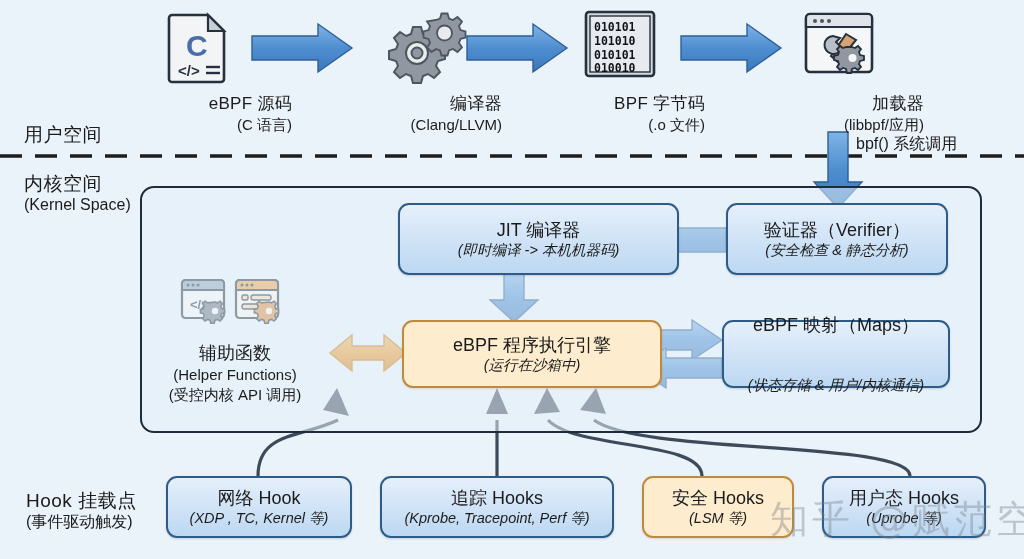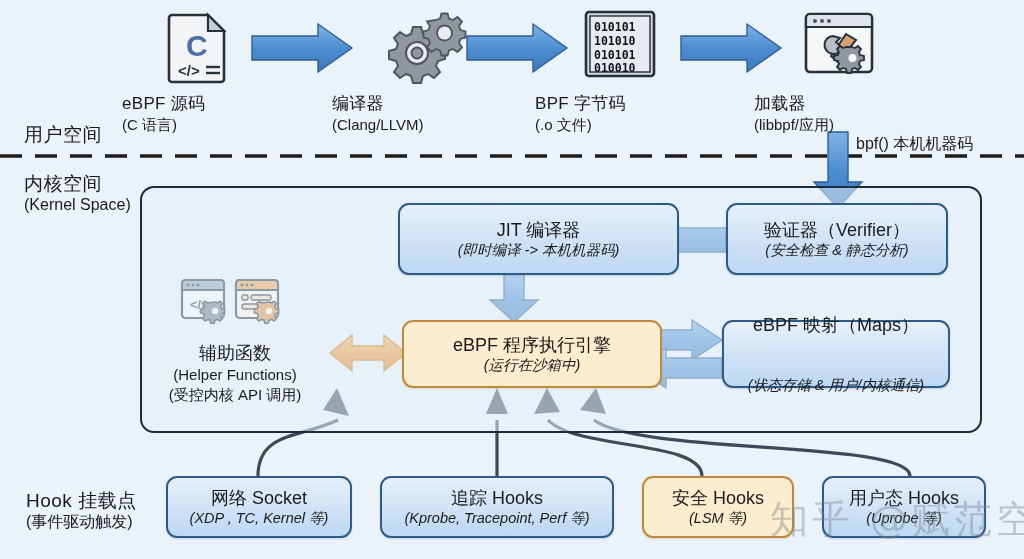--- a/index.html
+++ b/index.html
@@ -8,21 +8,21 @@
     background:#eaf2fa;
     font-family:"Liberation Sans","DejaVu Sans",sans-serif;
     color:#1b1b1b;
     overflow:hidden;
     position:relative;
   }
   #canvas{position:absolute;inset:0;width:1024px;height:559px;}
   .svg-layer{position:absolute;left:0;top:0;width:1024px;height:559px;pointer-events:none;}
 
   
-  .pipe-item{position:absolute;text-align:left;width:170px;}
+  .pipe-item{position:absolute;text-align:right;width:170px;}
   .pipe-icon{height:76px;display:flex;align-items:flex-end;justify-content:center;}
   .pipe-label{font-size:17px;line-height:1.28;margin-top:5px;letter-spacing:.3px;}
   .pipe-sub{font-size:15px;line-height:1.3;}
 
   
   .box{
     position:absolute;box-sizing:border-box;
     border-radius:11px;
     display:flex;flex-direction:column;
     align-items:center;justify-content:center;
@@ -242,21 +242,21 @@
   </div>
   <div class="region-label" style="left:24px;top:172px;">
     <div class="r1">内核空间</div>
     <div class="r2">(Kernel Space)</div>
   </div>
   <div class="region-label" style="left:26px;top:489px;">
     <div class="r1">Hook 挂载点</div>
     <div class="r2">(事件驱动触发)</div>
   </div>
 
-  <div id="syscall-label" style="left:856px;top:134px;">bpf() 本机机器码</div>
+  <div id="syscall-label" style="left:856px;top:134px;">bpf() 系统调用</div>
 
   <div id="kernel-container" style="left:140px;top:186px;width:838px;height:243px;"></div>
 
   <div class="box blue" style="left:398px;top:203px;width:281px;height:72px;">
     <div class="t1">JIT 编译器</div>
     <div class="t2">(即时编译 -&gt; 本机机器码)</div>
   </div>
 
   <div class="box blue" style="left:726px;top:203px;width:222px;height:72px;">
     <div class="t1">验证器（Verifier）</div>
@@ -274,21 +274,21 @@
   </div>
 
   <div id="helper-cluster" style="left:140px;top:282px;">
     <div class="hf-icons"></div>
     <div class="hf-t1">辅助函数</div>
     <div class="hf-t2">(Helper Functions)</div>
     <div class="hf-t2">(受控内核 API 调用)</div>
   </div>
 
   <div class="box blue" style="left:166px;top:476px;width:186px;height:62px;">
-    <div class="t1">网络 Socket</div>
+    <div class="t1">网络 Hook</div>
     <div class="t2">(XDP , TC, Kernel 等)</div>
   </div>
 
   <div class="box blue" style="left:380px;top:476px;width:234px;height:62px;">
     <div class="t1">追踪 Hooks</div>
     <div class="t2">(Kprobe, Tracepoint, Perf 等)</div>
   </div>
 
   <div class="box orange" style="left:642px;top:476px;width:152px;height:62px;">
     <div class="t1">安全 Hooks</div>

